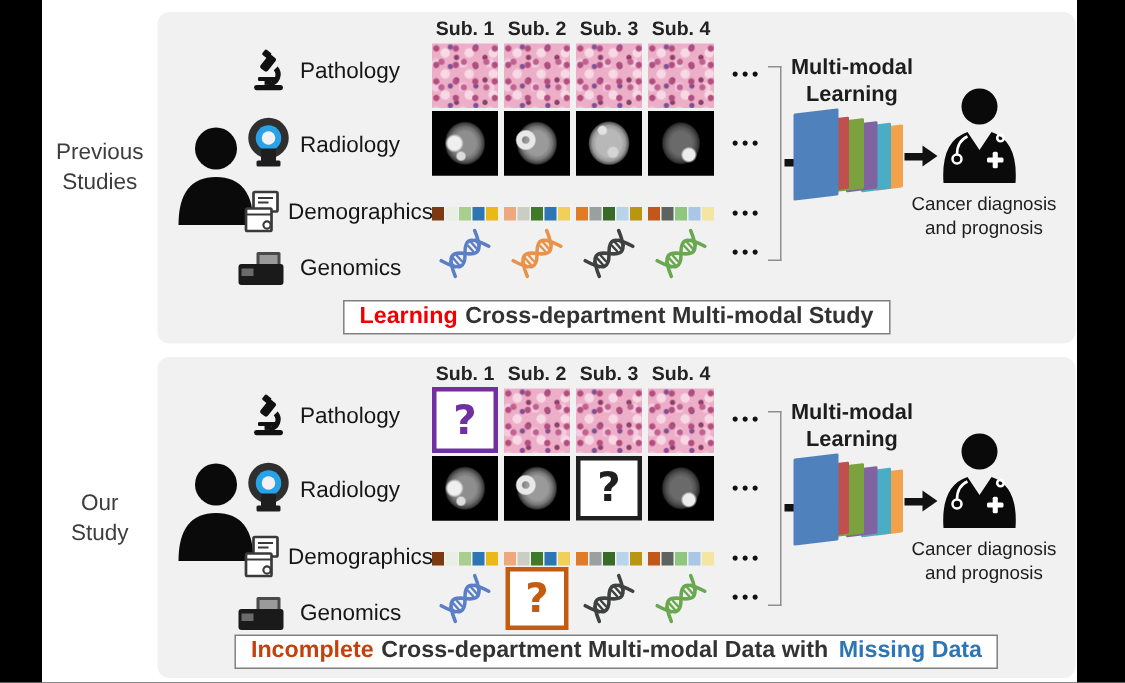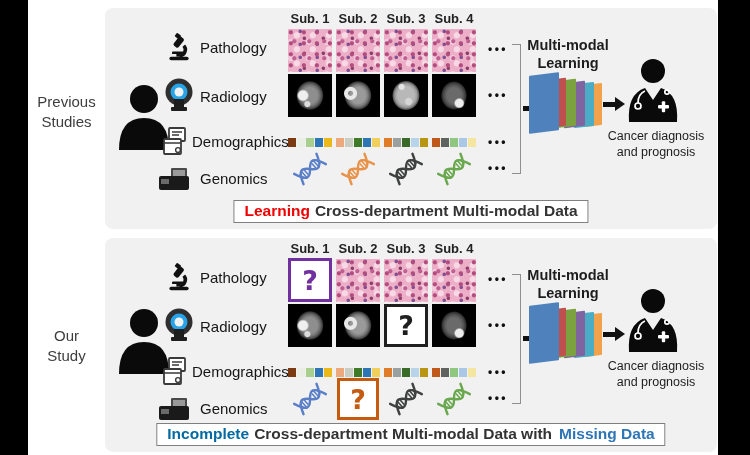--- a/index.html
+++ b/index.html
@@ -282,21 +282,21 @@
               <circle cx="42" cy="34" r="2.2"></circle>
             </g>
           </svg>
     </span>
     <div class="outcome">
       <span>Cancer diagnosis</span>
       <span>and prognosis</span>
     </div>
 
     <div class="caption">
-      <span class="cap-hl" style="color: rgb(240, 0, 0);">Learning</span><span>Cross-department Multi-modal Data</span>
+      <span class="cap-hl" style="color: rgb(240, 0, 0);">Learning</span><span>Cross-department Multi-modal Study</span>
     </div>
   </div>
 
   <div class="panel" id="panel-bottom">
 
     <span class="icon" style="left:12px;top:70px;width:54px;height:66px">
       <svg width="54" height="66" viewBox="0 0 54 66">
             <g fill="#0a0a0a">
         <circle cx="27" cy="15" r="14"></circle>
         <path d="M2 66 Q2 34 27 34 Q52 34 52 66 Z"></path>
@@ -466,18 +466,18 @@
               <circle cx="42" cy="34" r="2.2"></circle>
             </g>
           </svg>
     </span>
     <div class="outcome">
       <span>Cancer diagnosis</span>
       <span>and prognosis</span>
     </div>
 
     <div class="caption">
-      <span class="cap-hl" style="color: #0369a1;">Incomplete</span><span>Cross-department Multi-modal Data with</span><span class="cap-tail" style="color: rgb(46, 117, 182);">Missing Data</span>
+      <span class="cap-hl" style="color: #c2410c;">Incomplete</span><span>Cross-department Multi-modal Data with</span><span class="cap-tail" style="color: rgb(46, 117, 182);">Missing Data</span>
     </div>
   </div>
 
 </div>
 </div>
 
 </body></html>

